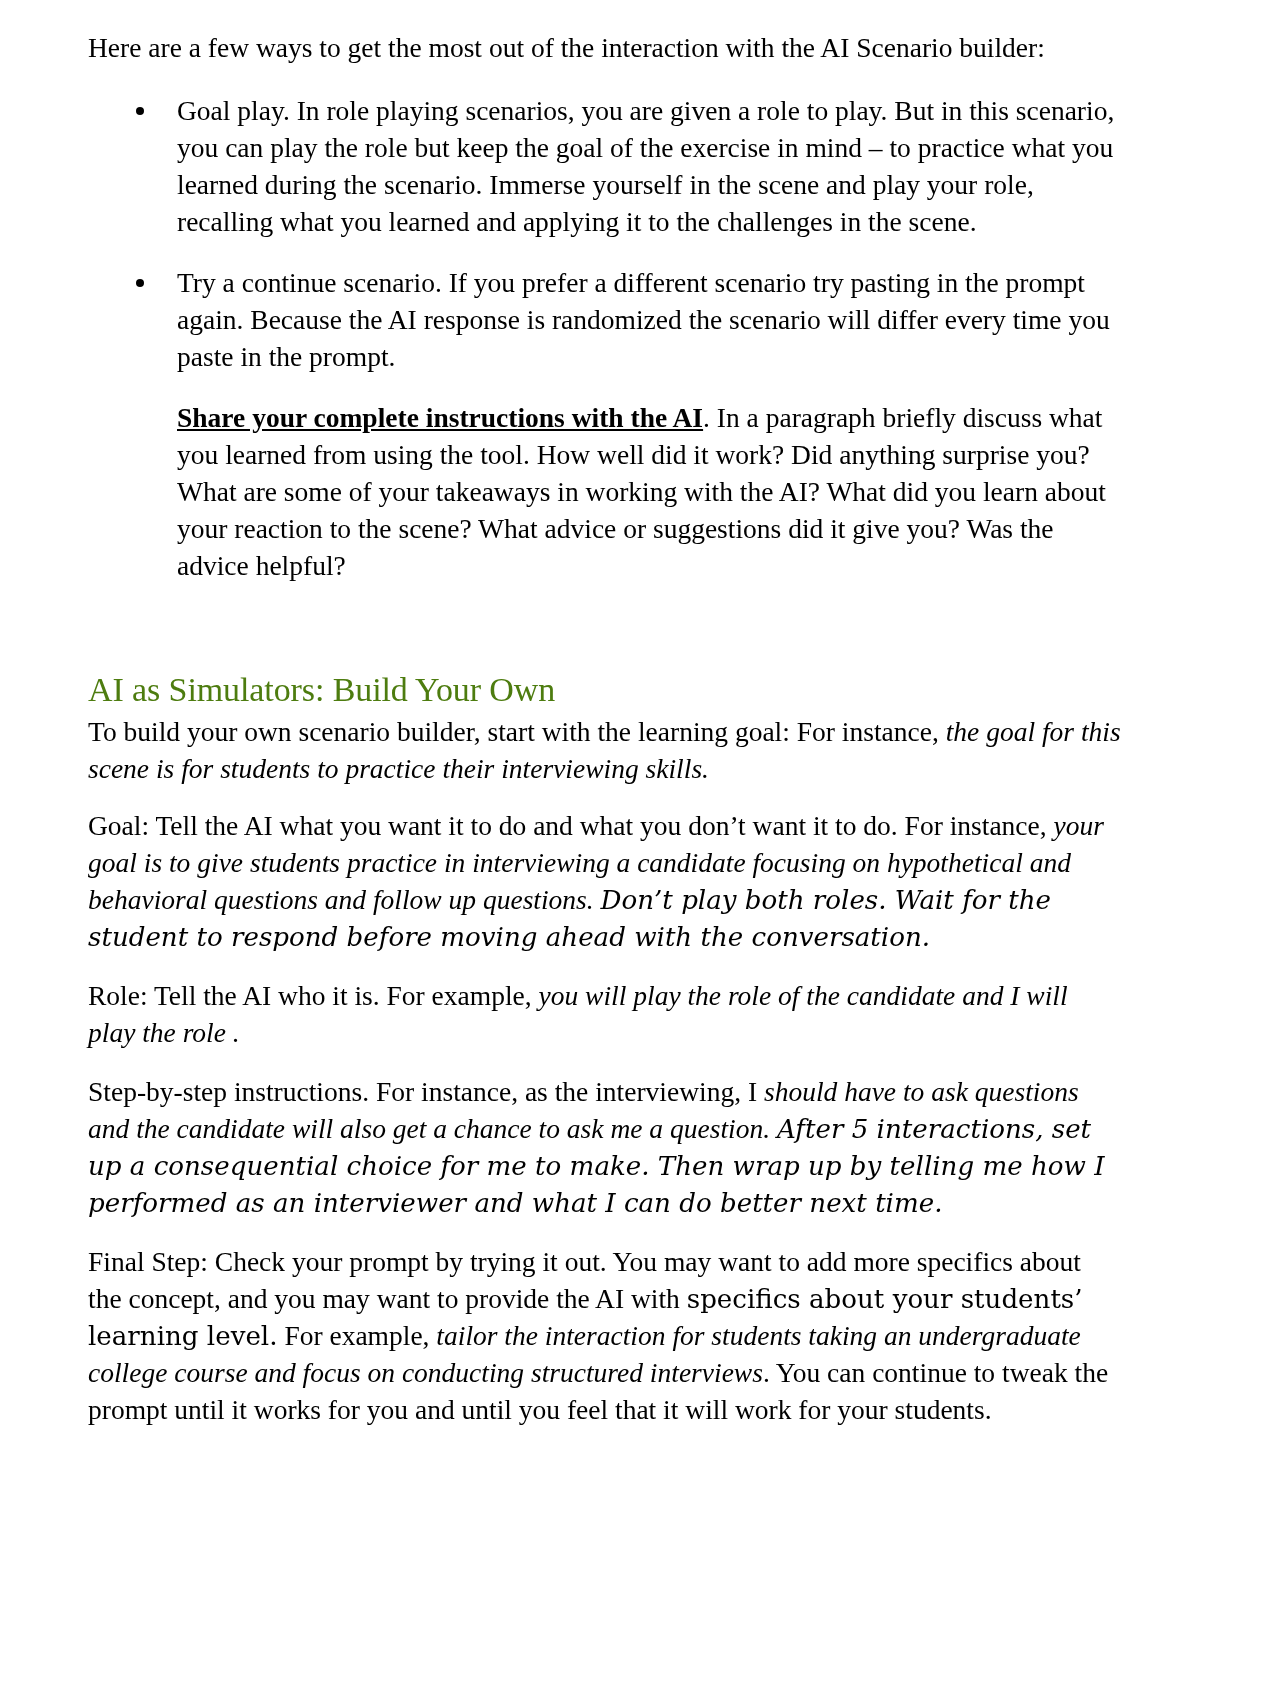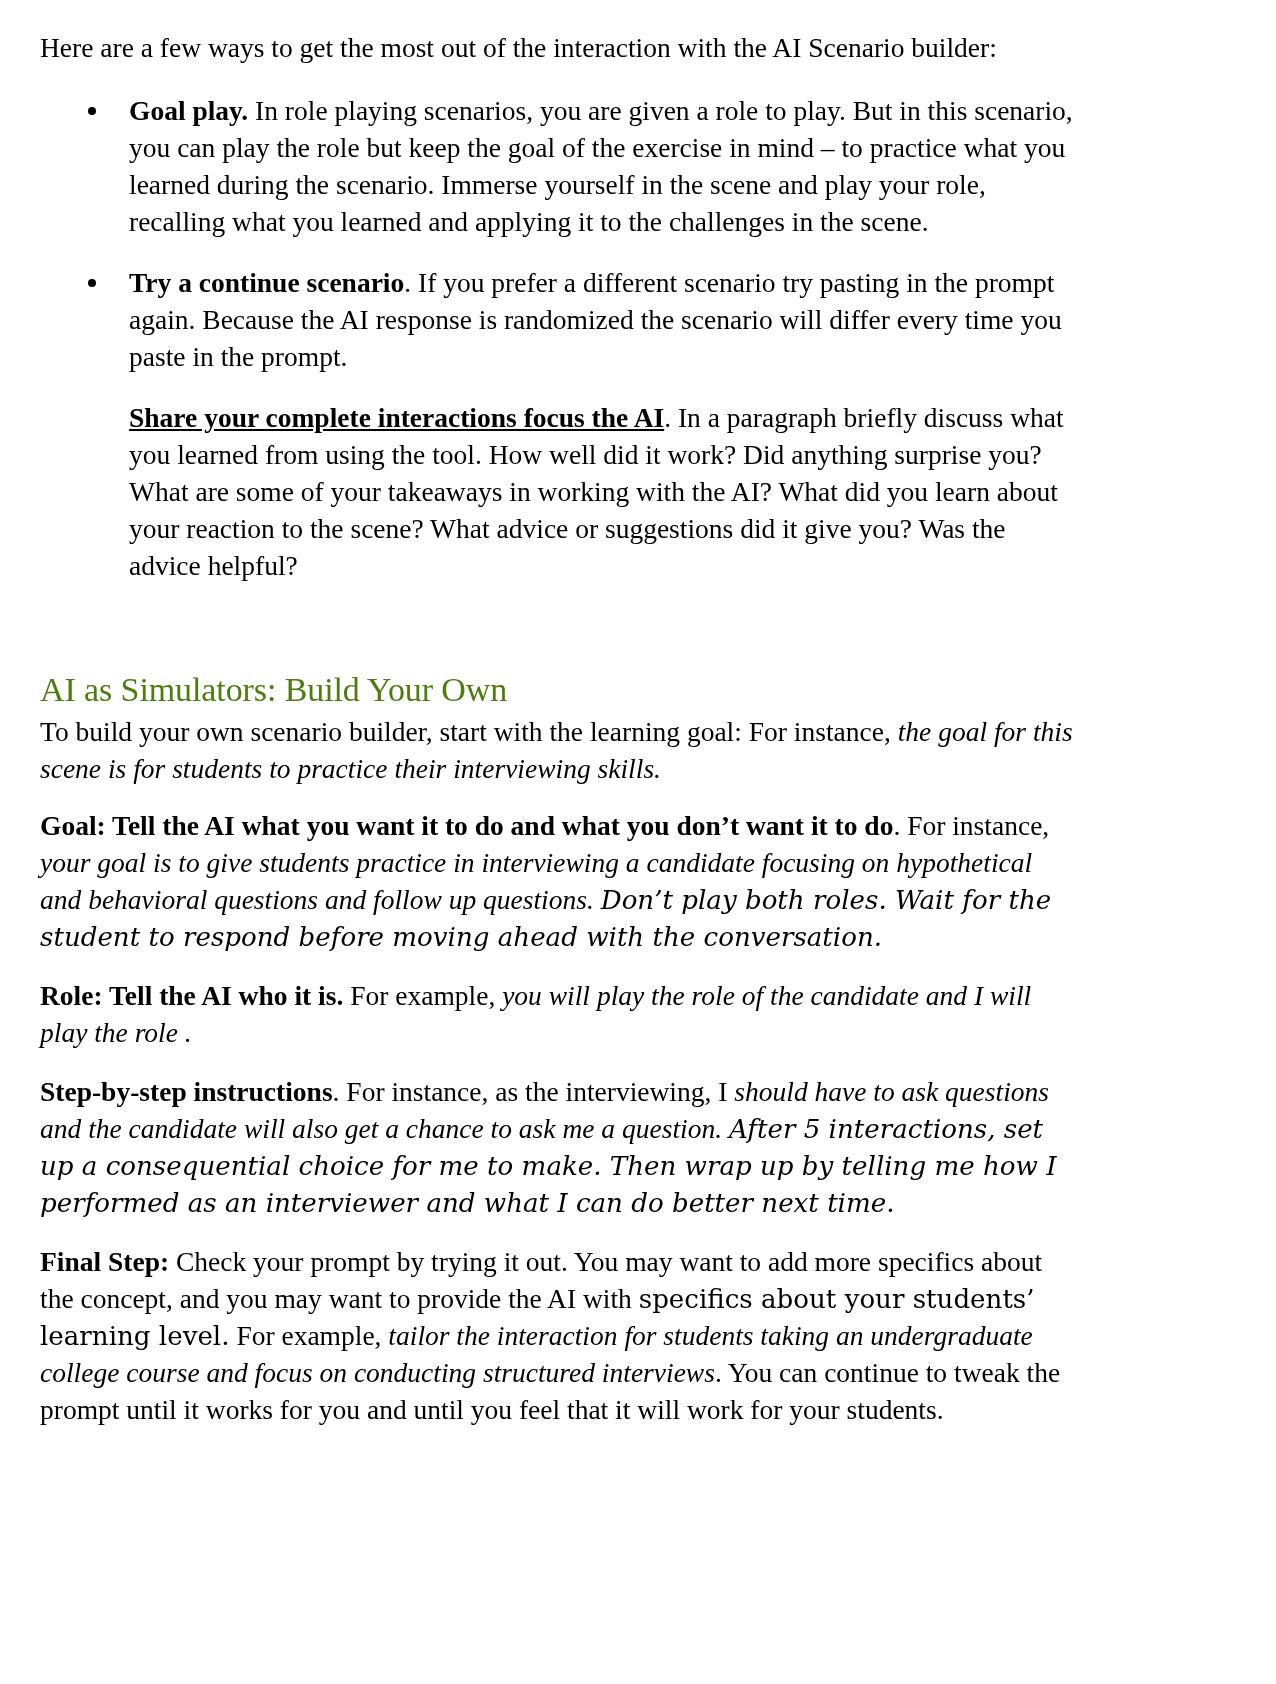--- a/index.html
+++ b/index.html
@@ -14,20 +14,21 @@
     color: #000000;
     -webkit-font-smoothing: antialiased;
   }
   .page {
     position: relative;
     width: 1125px;
     height: 1684px;
     padding: 12px;
     box-sizing: border-box;
     overflow: hidden;
+    margin-left: 48px;
   }
   .content {
     padding: 18px 40px 0 28px;
   }
   .intro {
     font-size: 27.5px;
     line-height: 1.34;
     margin: 0 0 26px 0;
   }
 
@@ -61,21 +62,21 @@
     margin: 24px 0 0 89px;
     font-size: 27.5px;
     line-height: 1.345;
   }
   .u-bold {
     font-weight: bold;
     text-decoration: underline;
     text-underline-offset: 2px;
   }
 
-  b, strong { font-weight: bold; text-align: right; }
+  b, strong { font-weight: normal; text-align: right; }
   i, em { font-style: italic; }
 
   
   .alt-serif {
     font-family: "DejaVu Serif", "Liberation Serif", serif;
     font-size: 0.95em;
     text-align: center;
   }
 
   
@@ -110,21 +111,21 @@
         <span class="bullet-dot"></span>
         <b>Goal play.</b><span> In role playing scenarios, you are given a role to play. But in this scenario, you can play the role but keep the goal of the exercise in mind – to practice what you learned during the scenario. Immerse yourself in the scene and play your role, recalling what you learned and applying it to the challenges in the scene.</span>
       </li>
       <li>
         <span class="bullet-dot"></span>
         <b>Try a continue scenario</b><span>. If you prefer a different scenario try pasting in the prompt again. Because the AI response is randomized the scenario will differ every time you paste in the prompt.</span>
       </li>
     </ul>
 
     <p class="share-para">
-      <span class="u-bold">Share your complete interactions focus the AI</span><span>. In a paragraph briefly discuss what you learned from using the tool. How well did it work? Did anything surprise you? What are some of your takeaways in working with the AI? What did you learn about your reaction to the scene? What advice or suggestions did it give you? Was the advice helpful?</span>
+      <span class="u-bold">Share your complete instructions with the AI</span><span>. In a paragraph briefly discuss what you learned from using the tool. How well did it work? Did anything surprise you? What are some of your takeaways in working with the AI? What did you learn about your reaction to the scene? What advice or suggestions did it give you? Was the advice helpful?</span>
     </p>
 
     <h2 class="section-heading">AI as Simulators: Build Your Own</h2>
 
     <p class="block tight"><span>To build your own scenario builder, start with the learning goal: For instance, </span><i>the goal for this scene is for students to practice their interviewing skills.</i></p>
     <p class="block"><b>Goal: Tell the AI what you want it to do and what you don’t want it to do</b><span>. For instance, </span><i>your goal is to give students practice in interviewing a candidate focusing on hypothetical and behavioral questions and follow up questions. </i><i class="alt-serif">Don’t play both roles. Wait for the student to respond before moving ahead with the conversation.</i></p>
     <p class="block"><b>Role: Tell the AI who it is.</b><span> For example, </span><i>you will play the role of the candidate and I will play the role .</i></p>
     <p class="block"><b>Step-by-step instructions</b><span>. For instance, as the interviewing, I </span><i>should have to ask questions and the candidate will also get a chance to ask me a question. </i><i class="alt-serif">After 5 interactions, set up a consequential choice for me to make. Then wrap up by telling me how I performed as an interviewer and what I can do better next time.</i></p>
     <p class="block last"><b>Final Step:</b><span> Check your prompt by trying it out. You may want to add more specifics about the concept, and you may want to provide the AI with </span><span class="alt-serif">specifics about your students’ learning level.</span><span> For example, </span><i>tailor the interaction for students taking an undergraduate college course and focus on conducting structured interviews</i><span>. You can continue to tweak the prompt until it works for you and until you feel that it will work for your students.</span></p>
 

